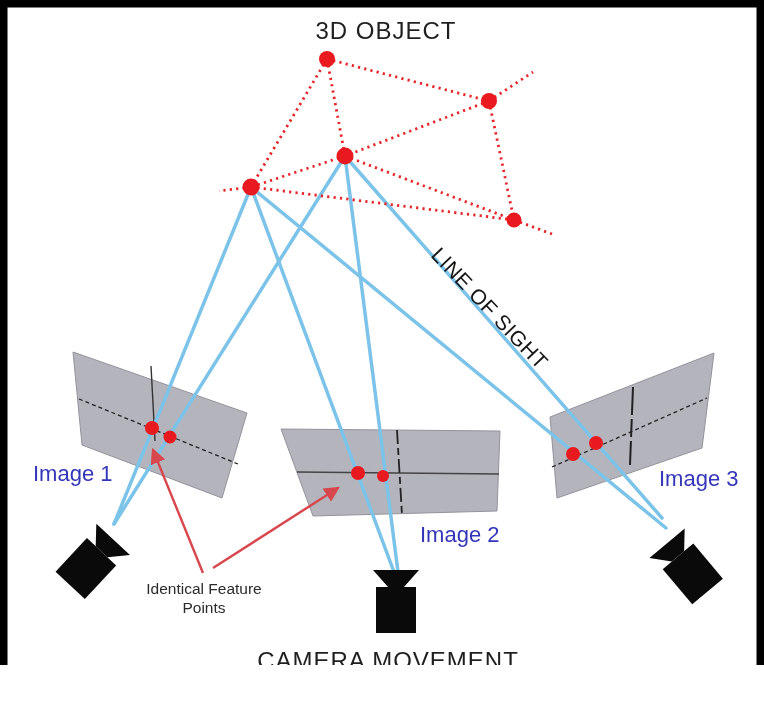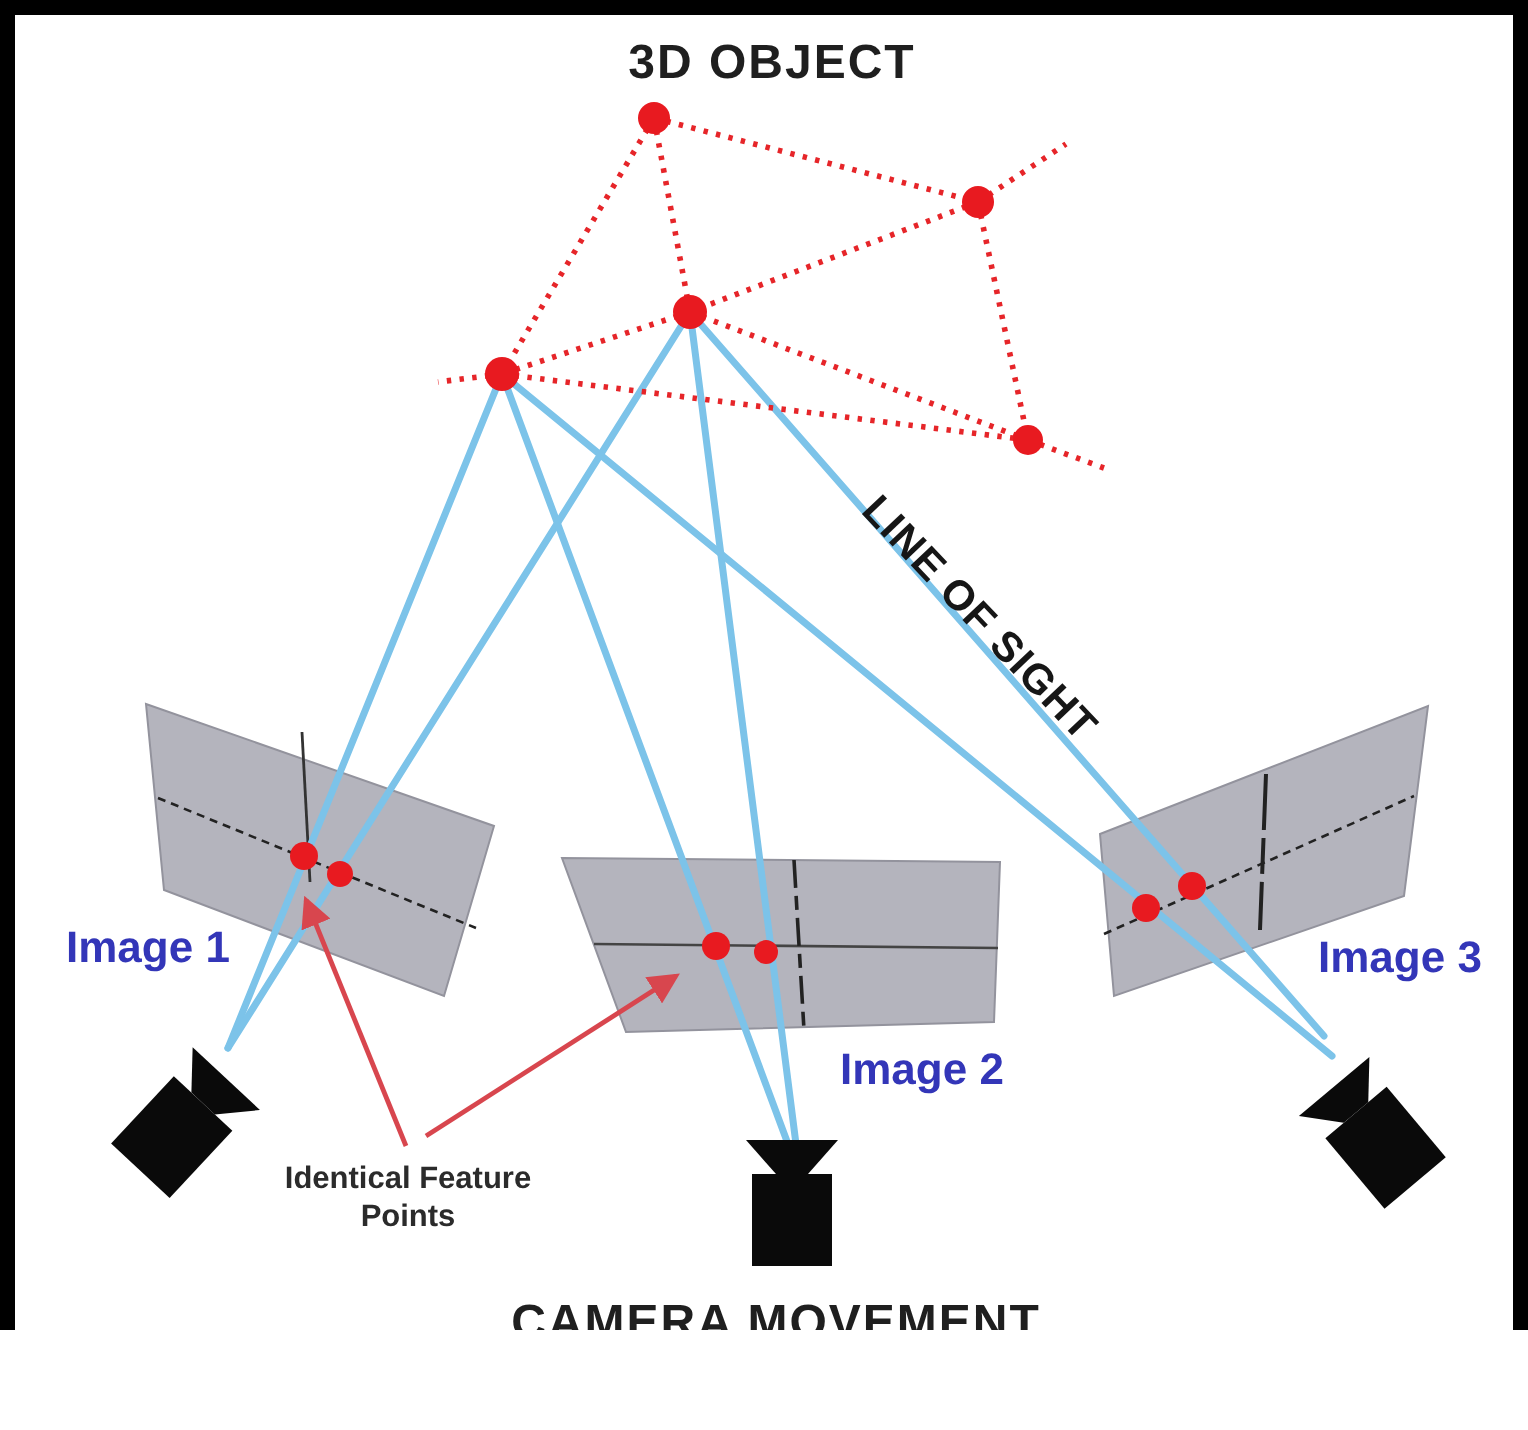--- a/index.html
+++ b/index.html
@@ -1,21 +1,20 @@
 <!DOCTYPE html>
 <html><head>
 <meta charset="utf-8">
 <style>
   html,body{margin:0;padding:0;background:#ffffff;}
   .frame{
     position:relative;
     width:764px;height:665px;
     background:#7dd3fc;
     font-family:"Liberation Sans", sans-serif;
-    font-weight:bold;
   }
   svg{display:block;}
   text{font-family:"Liberation Sans", sans-serif;}
 </style>
 </head>
 <body>
 
 <div class="frame">
 <svg width="764" height="715" viewBox="0 0 764 715">
   <defs>

